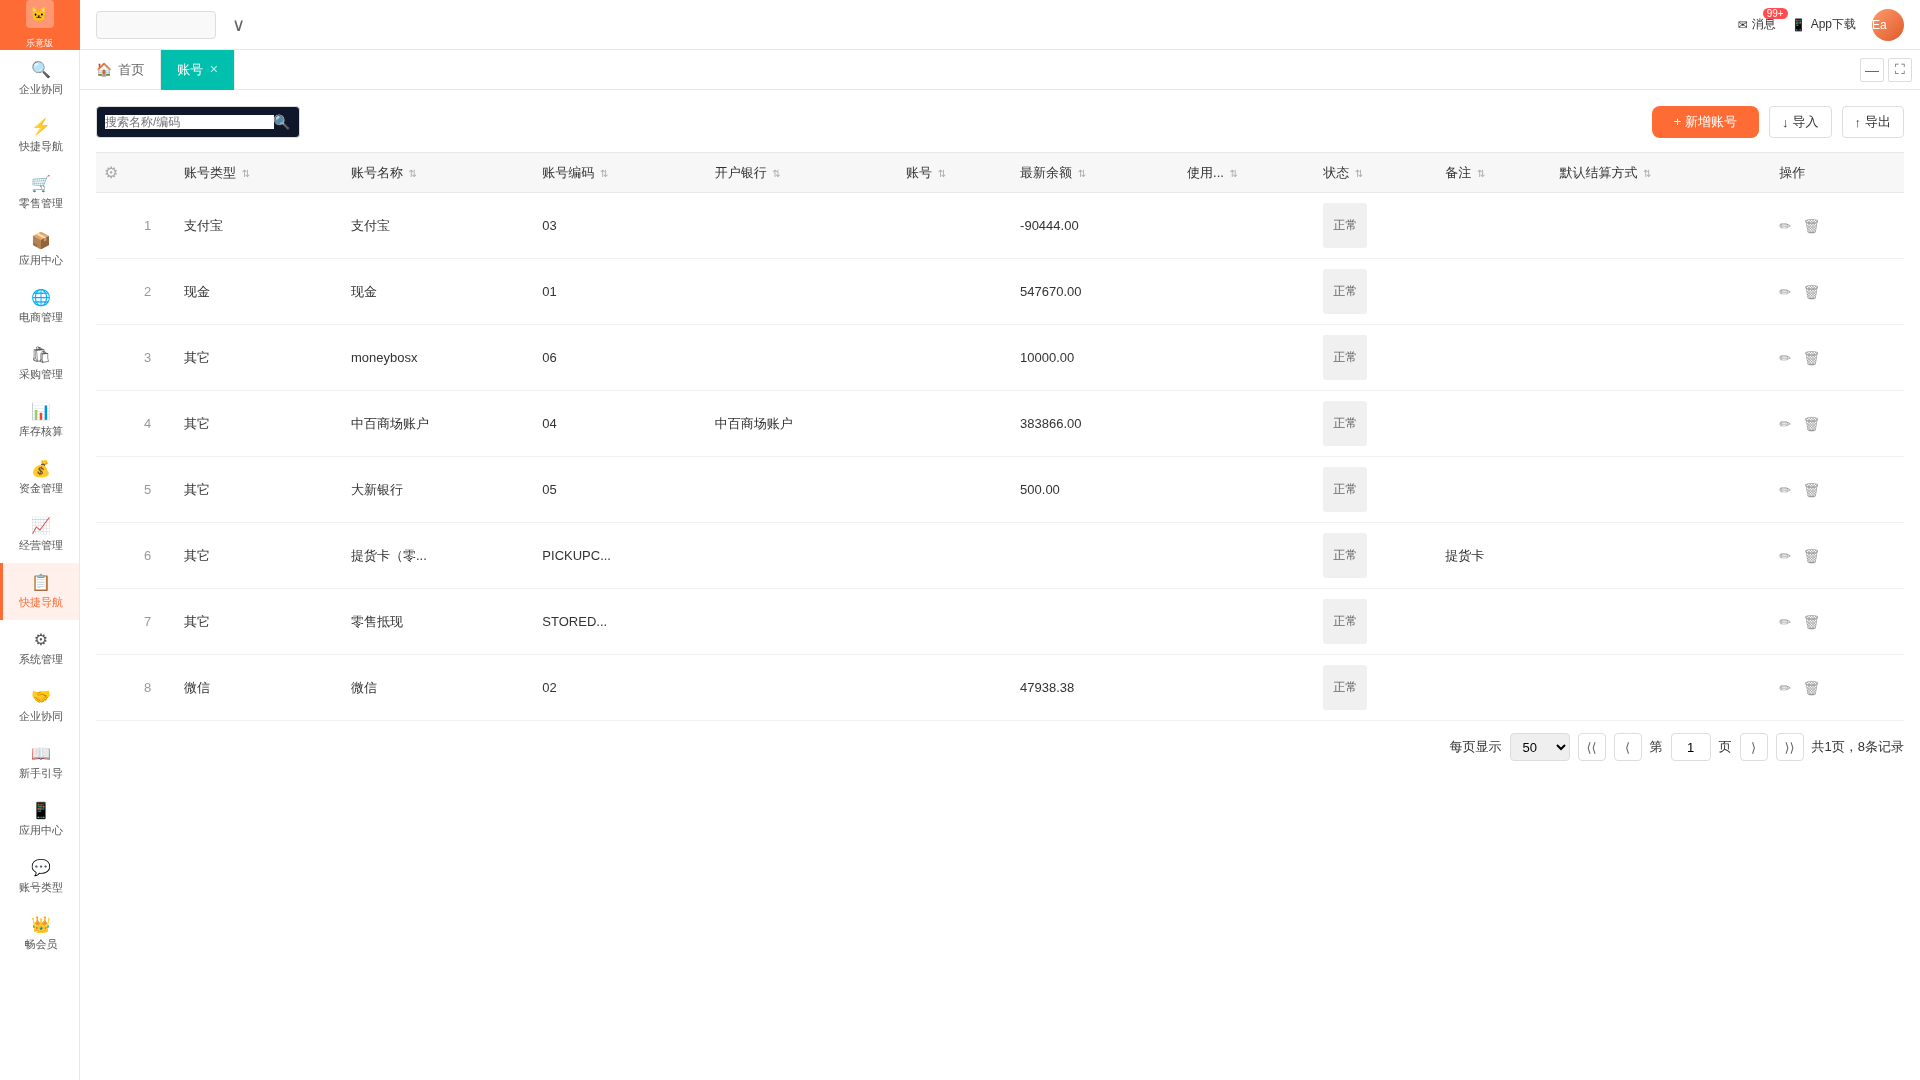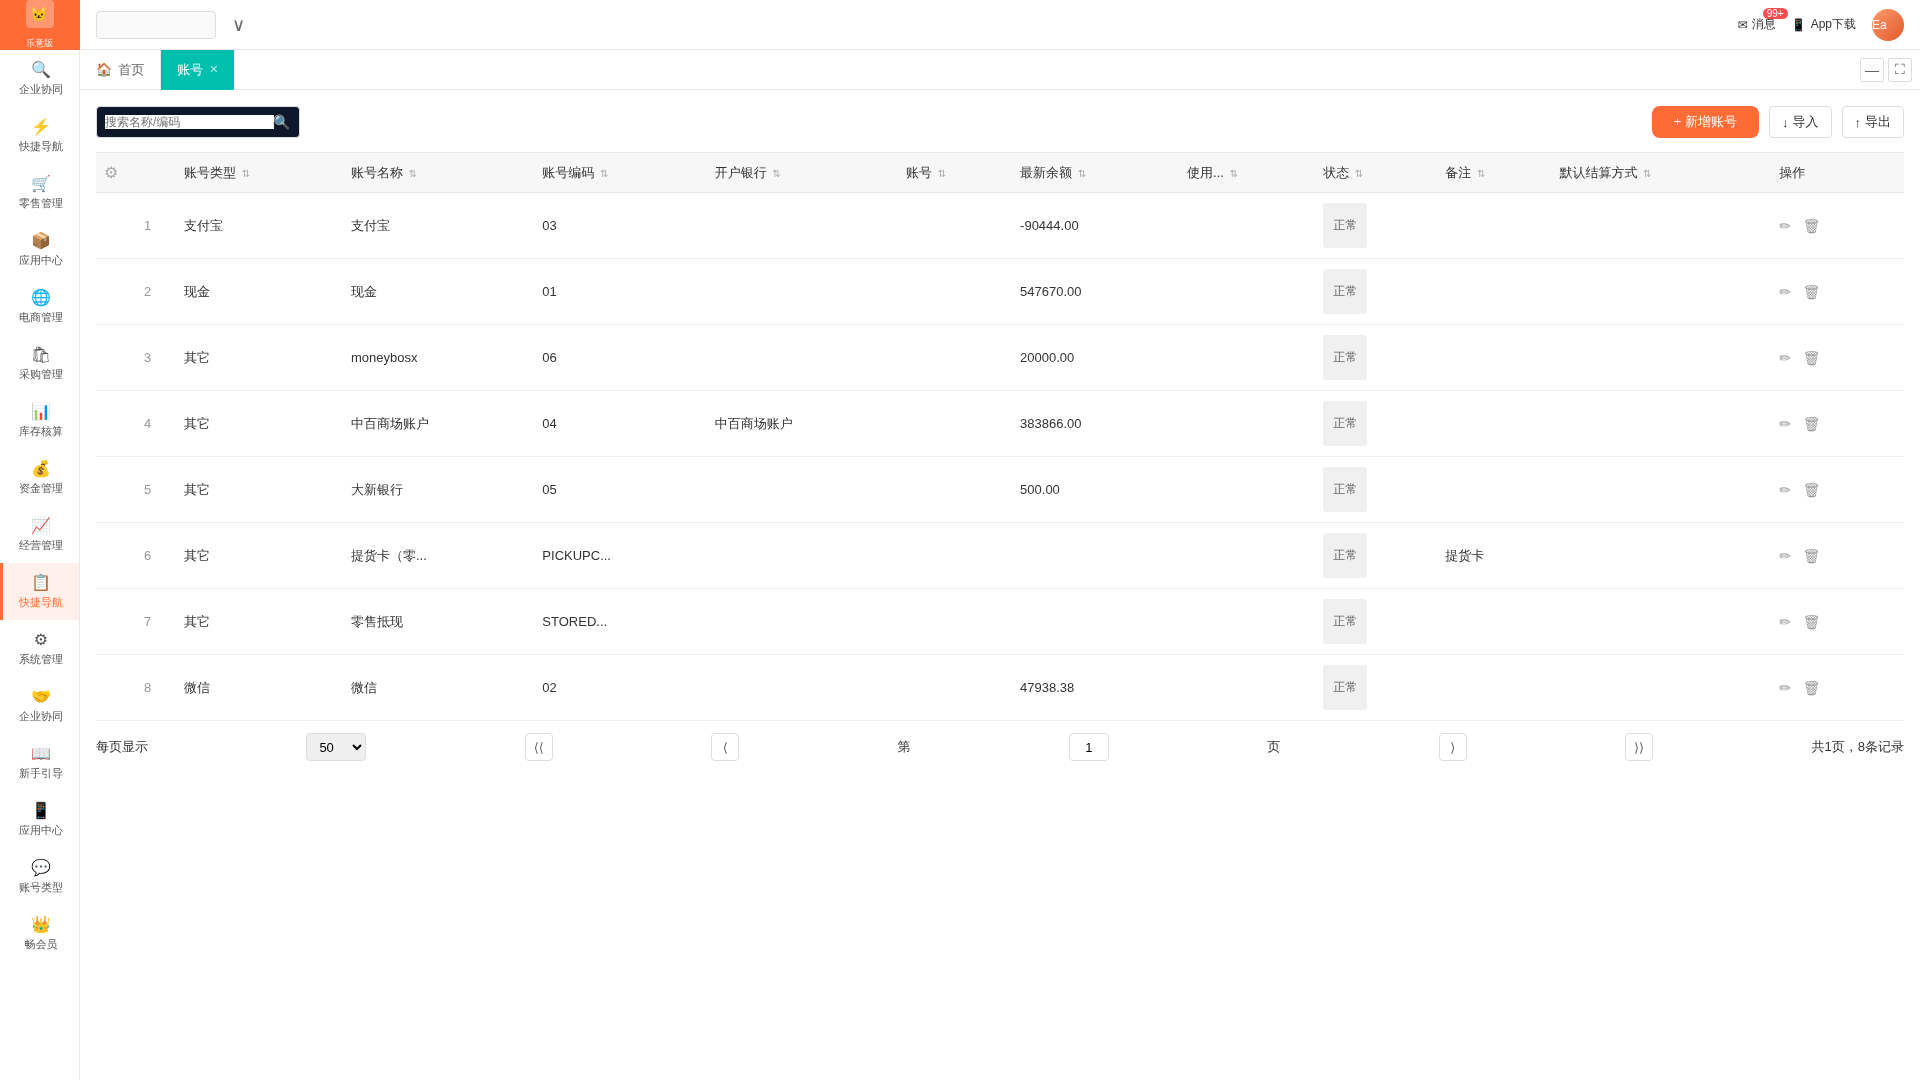--- a/index.html
+++ b/index.html
@@ -316,21 +316,21 @@
     .col-settings-icon {
       color: #aaa;
       cursor: pointer;
       font-size: 16px;
     }
 
     
     .pagination {
       display: flex;
       align-items: center;
-      justify-content: space-between;
+      justify-content: flex-end;
       padding: 12px 0 4px 0;
       gap: 8px;
       font-size: 13px;
       color: #333;
     }
     .page-size-select {
       border: 1px solid #ddd;
       border-radius: 4px;
       padding: 2px 8px;
       font-size: 13px;
@@ -580,21 +580,21 @@
     </td>
   </tr>
           <tr>
     <td></td>
     <td style="color:#999;">3</td>
     <td>其它</td>
     <td>moneybosx</td>
     <td>06</td>
     <td></td>
     <td></td>
-    <td>20000.00</td>
+    <td>10000.00</td>
     <td></td>
     <td><span class="status-badge status-normal">正常</span></td>
     <td></td>
     <td></td>
     <td>
       <span class="action-btn" title="编辑">✏</span>
       <span class="action-btn" title="删除">🗑</span>
     </td>
   </tr>
           <tr>

